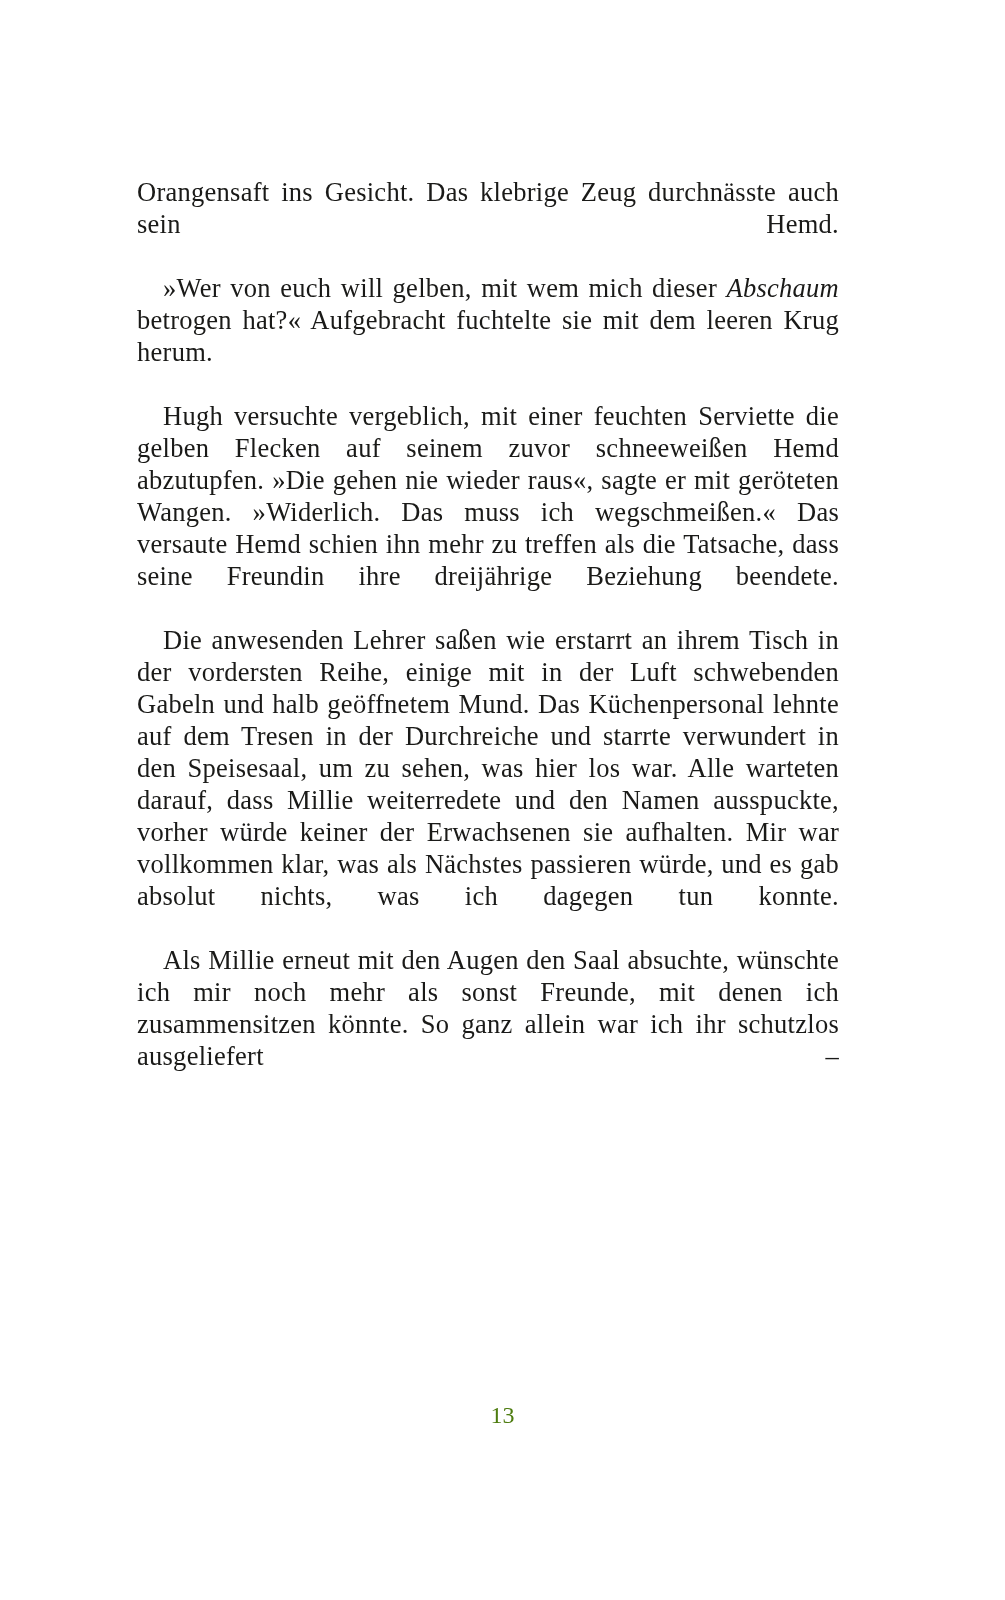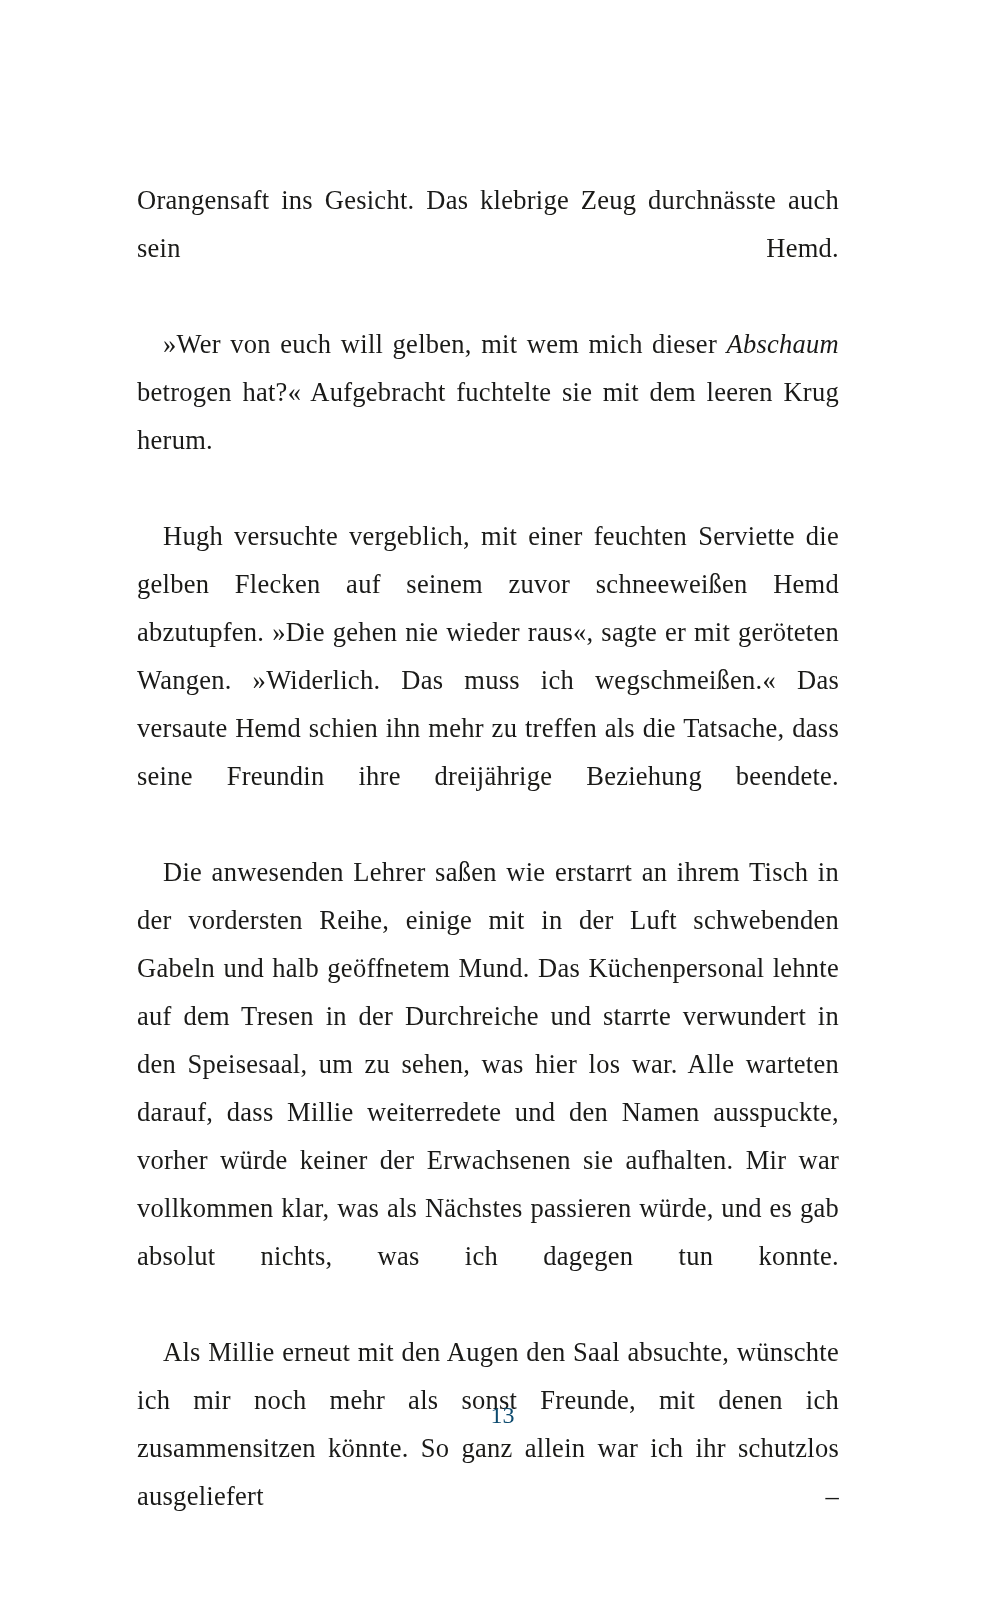--- a/index.html
+++ b/index.html
@@ -30,21 +30,21 @@
     position: absolute;
     left: 137px;
     top: 176px;
     width: 702px;
   }
 
   .para {
     margin: 0;
     padding: 0;
     font-size: 26.5px;
-    line-height: 48px;
+    line-height: 32px;
     text-align: justify;
     text-justify: inter-word;
     text-indent: 26px;
     hyphens: none;
     -webkit-hyphens: none;
     letter-spacing: 0.01em;
     word-spacing: 0.005em;
   }
 
   .para.no-indent {
@@ -62,21 +62,21 @@
   }
 
   .folio {
     position: absolute;
     left: 0;
     top: 1400px;
     width: 1005px;
     text-align: center;
     font-size: 24px;
     line-height: 30px;
-    color: #0c4a6e;
+    color: #4d7c0f;
     font-family: "Liberation Serif", "DejaVu Serif", serif;
   }
 </style>
 </head>
 <body>
 
 <div class="page">
 
   <div class="text-block">
       <p class="para no-indent"><span>Orangensaft ins Gesicht. Das klebrige Zeug durchnässte auch sein Hemd.</span></p>

